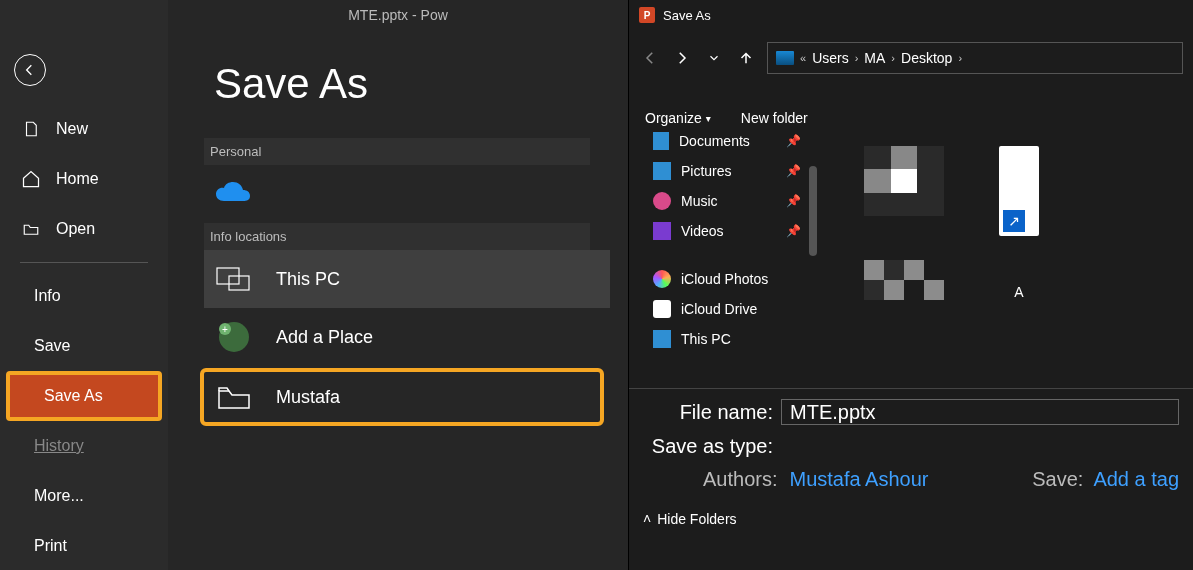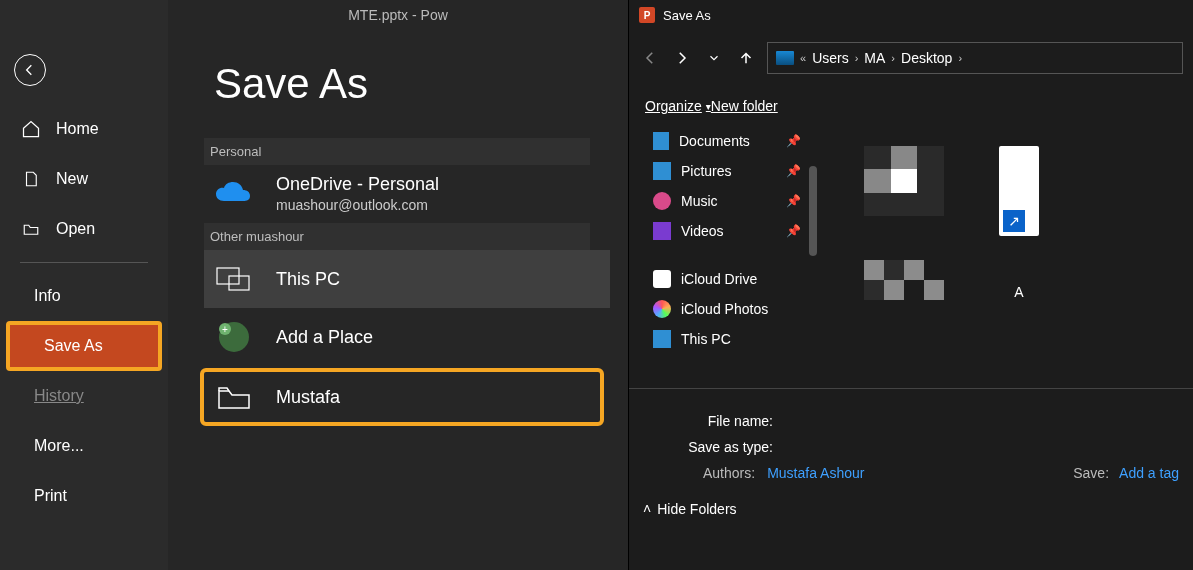--- a/index.html
+++ b/index.html
@@ -170,24 +170,24 @@
     gap: 6px;
     padding: 0 8px;
     font-size: 14px;
     color: #fff;
   }
   .addr-seg { display: flex; align-items: center; gap: 6px; cursor: pointer; }
   .crumb-arrow { font-size: 11px; color: #ccc; }
   .dlg-toolbar {
     height: 40px;
     display: flex;
-    align-items: center;
+    align-items: flex-end;
+    gap: 30px;
     padding-left: 16px;
     font-size: 14px;
-    text-decoration: underline;
   }
   .dlg-toolbar .tbtn { cursor: pointer; display: flex; align-items: center; gap: 4px; }
   .dlg-body {
     display: flex;
     height: 262px;
   }
   .dlg-sidebar {
     width: 190px;
     padding-left: 24px;
     overflow: hidden;
@@ -286,22 +286,22 @@
     left: 4px; bottom: 4px;
     width: 22px; height: 22px;
     background: #0a63c9;
     display: flex; align-items: center; justify-content: center;
     color: #fff; font-size: 14px;
   }
 
   
   .dlg-bottom {
     border-top: 1px solid #444;
-    padding: 24px 14px 0 14px;
-    font-size: 14px;
+    padding: 10px 14px 0 14px;
+    font-size: 20px;
   }
   .field-row {
     display: flex;
     align-items: center;
     margin-bottom: 10px;
     gap: 8px;
   }
   .field-row label {
     width: 130px;
     text-align: right;
@@ -340,48 +340,51 @@
 
 <div class="left-nav">
   <div class="back-circle">
     <svg viewBox="0 0 24 24" stroke="#fff" stroke-width="2" fill="none">
         <path d="M14 5l-7 7 7 7"></path>
       </svg>
   </div>
   <div class="nav-items">
     <div class="nav-item">
       <span class="nav-icon">
+        <svg width="18" height="20" viewBox="0 0 24 24" fill="none" stroke="#fff" stroke-width="1.5">
+            <path d="M6 3h9l4 4v14H6z"></path>
+          </svg>
+      </span>
+      <span>New</span>
+    </div>
+    <div class="nav-item">
+      <span class="nav-icon">
         <svg width="20" height="20" viewBox="0 0 24 24" fill="none" stroke="#fff" stroke-width="1.5">
             <path d="M3 11l9-8 9 8v10H3z"></path>
           </svg>
       </span>
       <span>Home</span>
-    </div>
-    <div class="nav-item">
-      <span class="nav-icon">
-        <svg width="18" height="20" viewBox="0 0 24 24" fill="none" stroke="#fff" stroke-width="1.5">
-            <path d="M6 3h9l4 4v14H6z"></path>
-          </svg>
-      </span>
-      <span>New</span>
     </div>
     <div class="nav-item">
       <span class="nav-icon">
         <svg width="20" height="18" viewBox="0 0 24 24" fill="none" stroke="#fff" stroke-width="1.5">
             <path d="M3 7h6l2 3h10v9H3z"></path>
           </svg>
       </span>
       <span>Open</span>
     </div>
     <hr class="nav-divider">
   </div>
   <div class="nav-items2">
     <div class="nav-item">
         <span>Info</span>
       </div>
+    <div class="nav-item">
+        <span>Save</span>
+      </div>
     <div class="nav-item highlight">
         <span>Save As</span>
       </div>
     <div class="nav-item dim">
         <span>History</span>
       </div>
     <div class="nav-item">
         <span>More...</span>
       </div>
     <div class="nav-item">
@@ -400,27 +403,23 @@
   <div class="loc-list">
 
     <div class="section-label">Personal</div>
 
     <div class="loc-row">
       <span class="loc-icon">
         <svg width="40" height="26" viewBox="0 0 40 26">
             <path d="M10 20c-5 0-8-3-8-7s4-7 8-6c1-4 5-6 9-6 5 0 9 3 10 8 4 0 7 2 7 6s-3 5-7 5H10z" fill="#1f8fef"></path>
           </svg>
       </span>
-      <div class="loc-twoline">
-        <div>OneDrive - Personal</div>
-        <div class="loc-sub">muashour@outlook.com</div>
-      </div>
-    </div>
-
-    <div class="section-label">Other muashour</div>
+    </div>
+
+    <div class="section-label">Info locations</div>
 
     <div class="loc-row selected">
       <span class="loc-icon">
         <svg width="38" height="30" viewBox="0 0 38 30" fill="none" stroke="#fff" stroke-width="1.2">
             <rect x="2" y="4" width="22" height="16"></rect>
             <rect x="14" y="12" width="20" height="14"></rect>
           </svg>
       </span>
       <span>This PC</span>
     </div>
@@ -520,26 +519,26 @@
         <span>Music</span>
           <span class="pin">📌</span>
       </div>
       <div class="sb-item">
         <span class="sb-icon" style="background:#7a3bd0"></span>
         <span>Videos</span>
           <span class="pin">📌</span>
       </div>
       <div class="sb-gap"></div>
       <div class="sb-item">
+        <span class="sb-icon" style="background:conic-gradient(#f55,#fa5,#5f5,#5af,#a5f,#f55);border-radius:50%"></span>
+        <span>iCloud Photos</span>
+      </div>
+      <div class="sb-item">
         <span class="sb-icon" style="background:#fff;border-radius:3px"></span>
         <span>iCloud Drive</span>
-      </div>
-      <div class="sb-item">
-        <span class="sb-icon" style="background:conic-gradient(#f55,#fa5,#5f5,#5af,#a5f,#f55);border-radius:50%"></span>
-        <span>iCloud Photos</span>
       </div>
       <div class="sb-item">
         <span class="sb-icon" style="background:#2f8fd3"></span>
         <span>This PC</span>
       </div>
       <div class="sb-scrollbar"></div>
     </div>
 
     <div class="dlg-content">
       <div class="folder-tile">
@@ -573,20 +572,23 @@
             <div class="shortcut-arrow">↗</div>
           </div>
         <div style="margin-top:48px">A</div>
       </div>
     </div>
   </div>
 
   <div class="dlg-bottom">
     <div class="field-row">
       <label>File name:</label>
+      <div class="textbox">
+          <span>MTE.pptx</span>
+        </div>
     </div>
     <div class="field-row">
       <label>Save as type:</label>
     </div>
     <div class="meta-row">
       <span>Authors:</span>
       <span class="link">Mustafa Ashour</span>
       <span class="right">
         <span>Save:</span>
         <span class="link">Add a tag</span>

